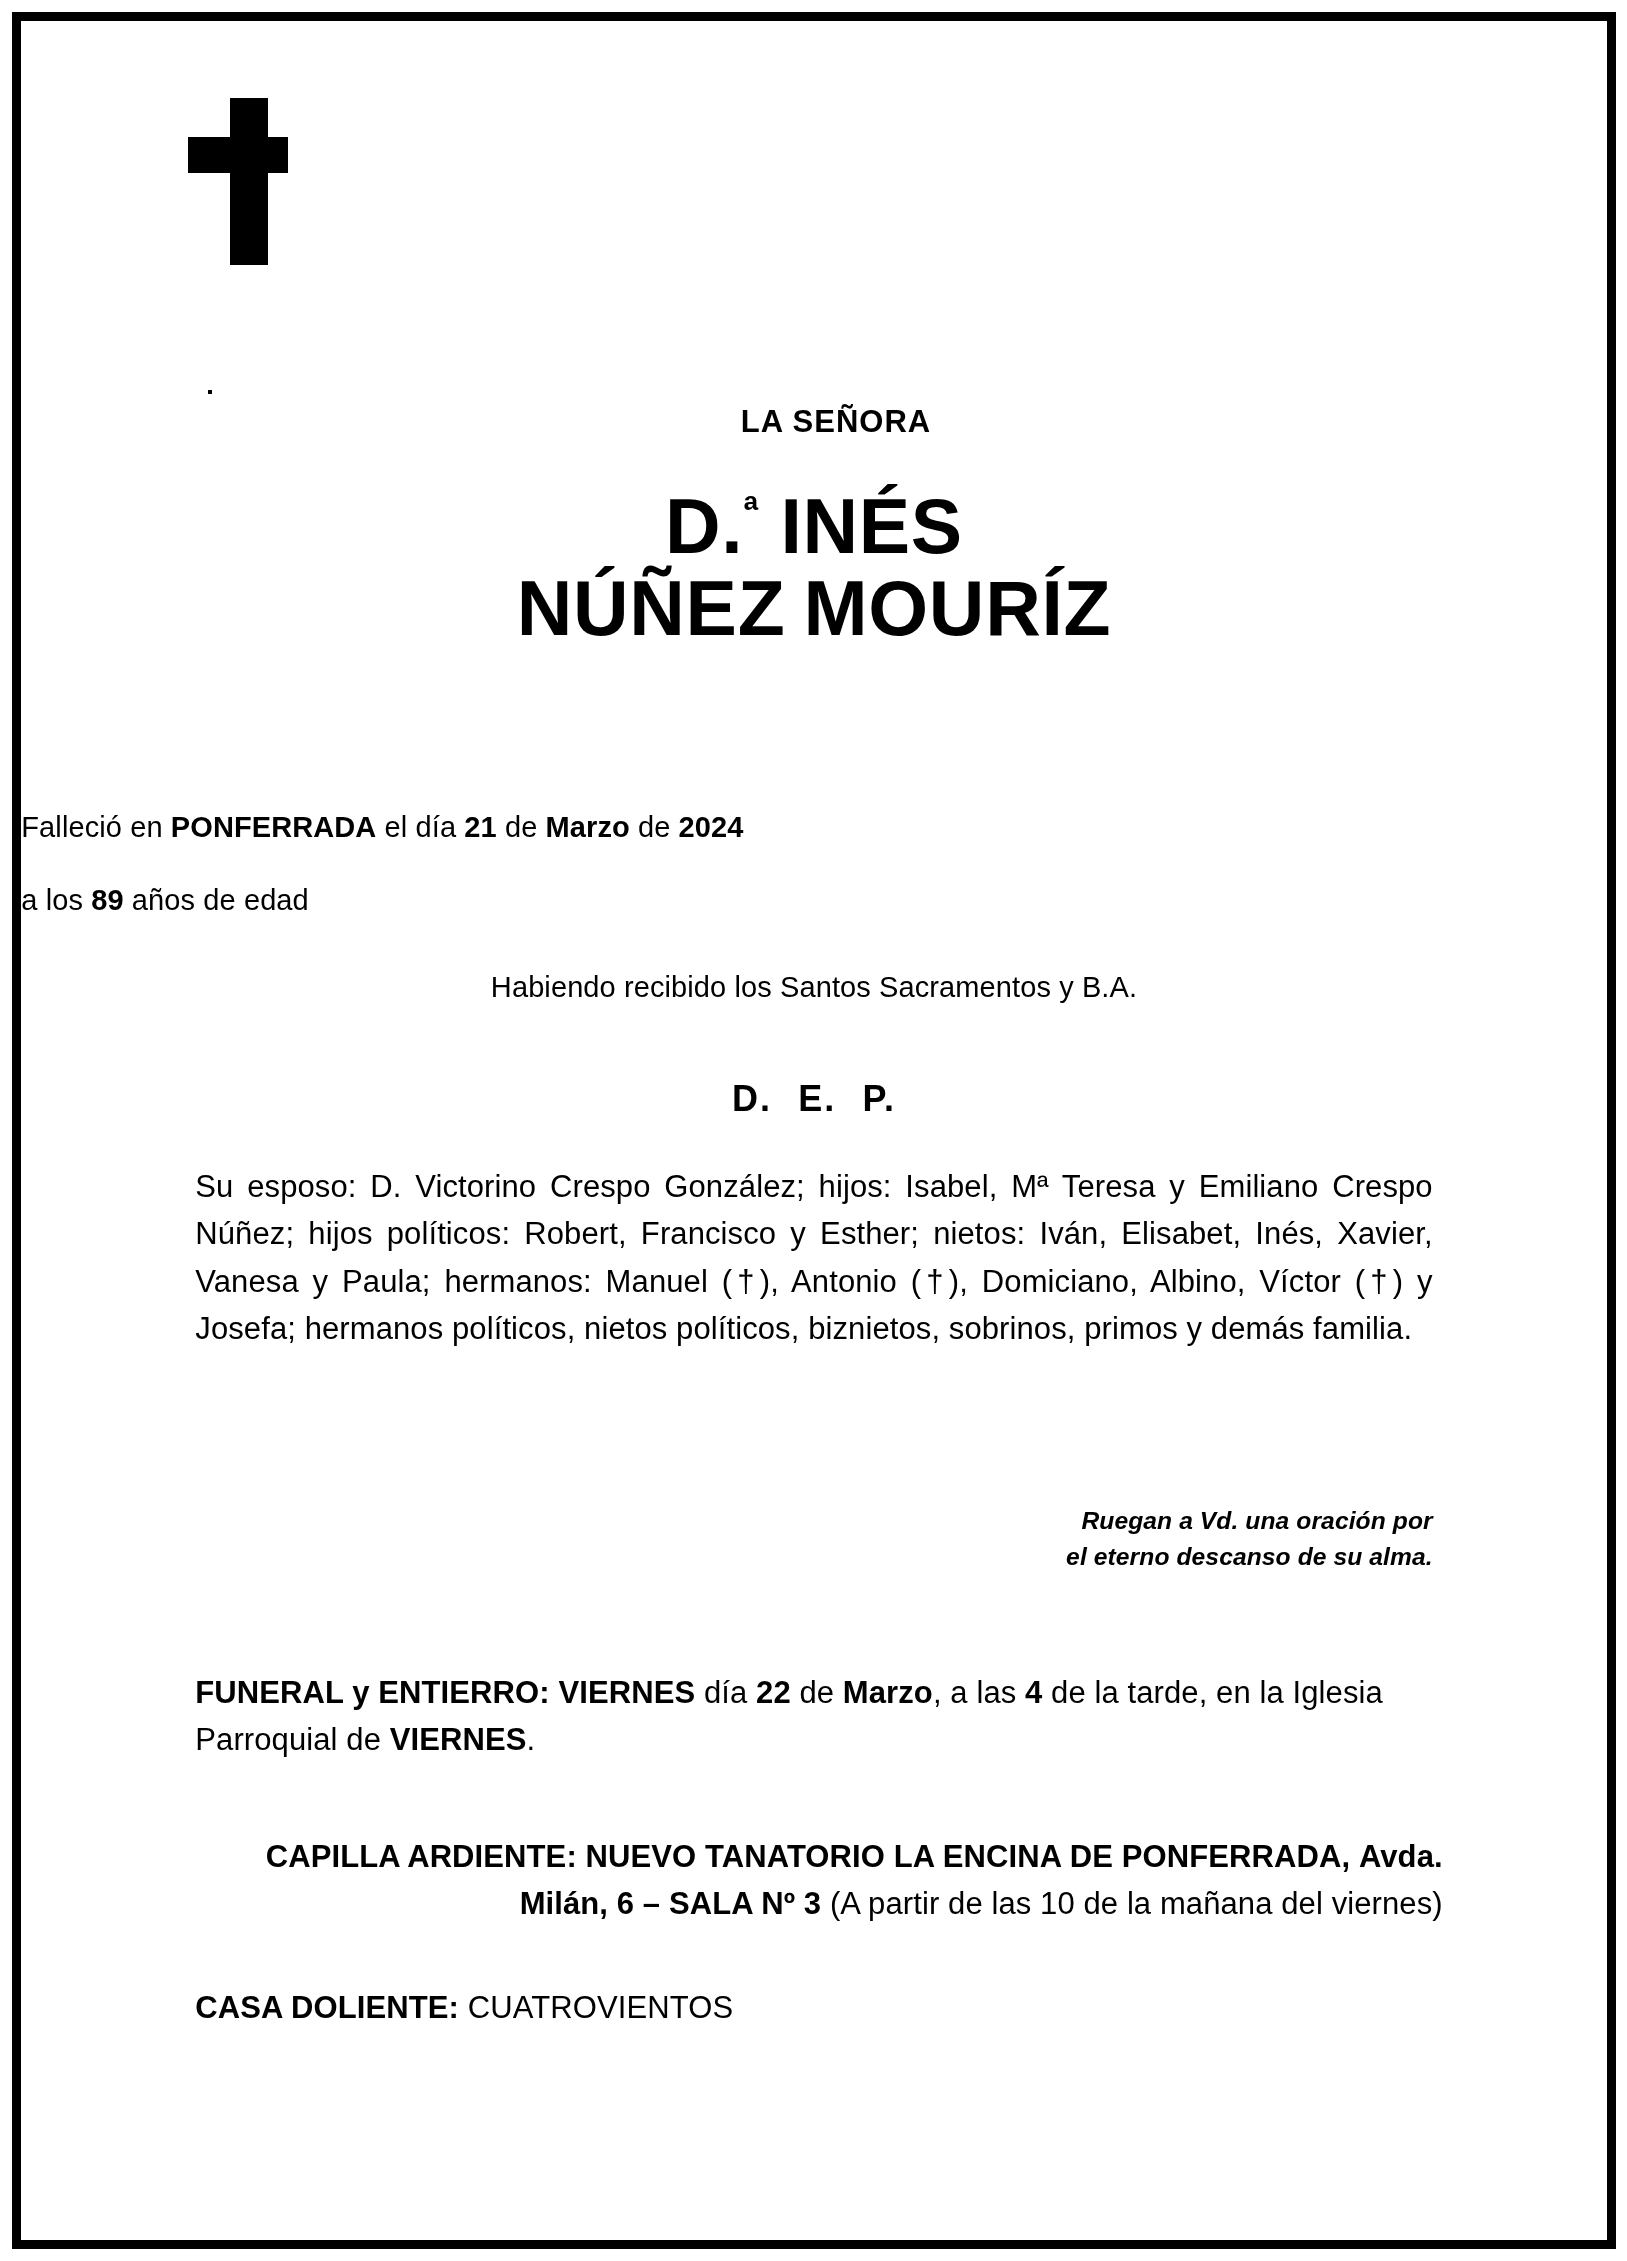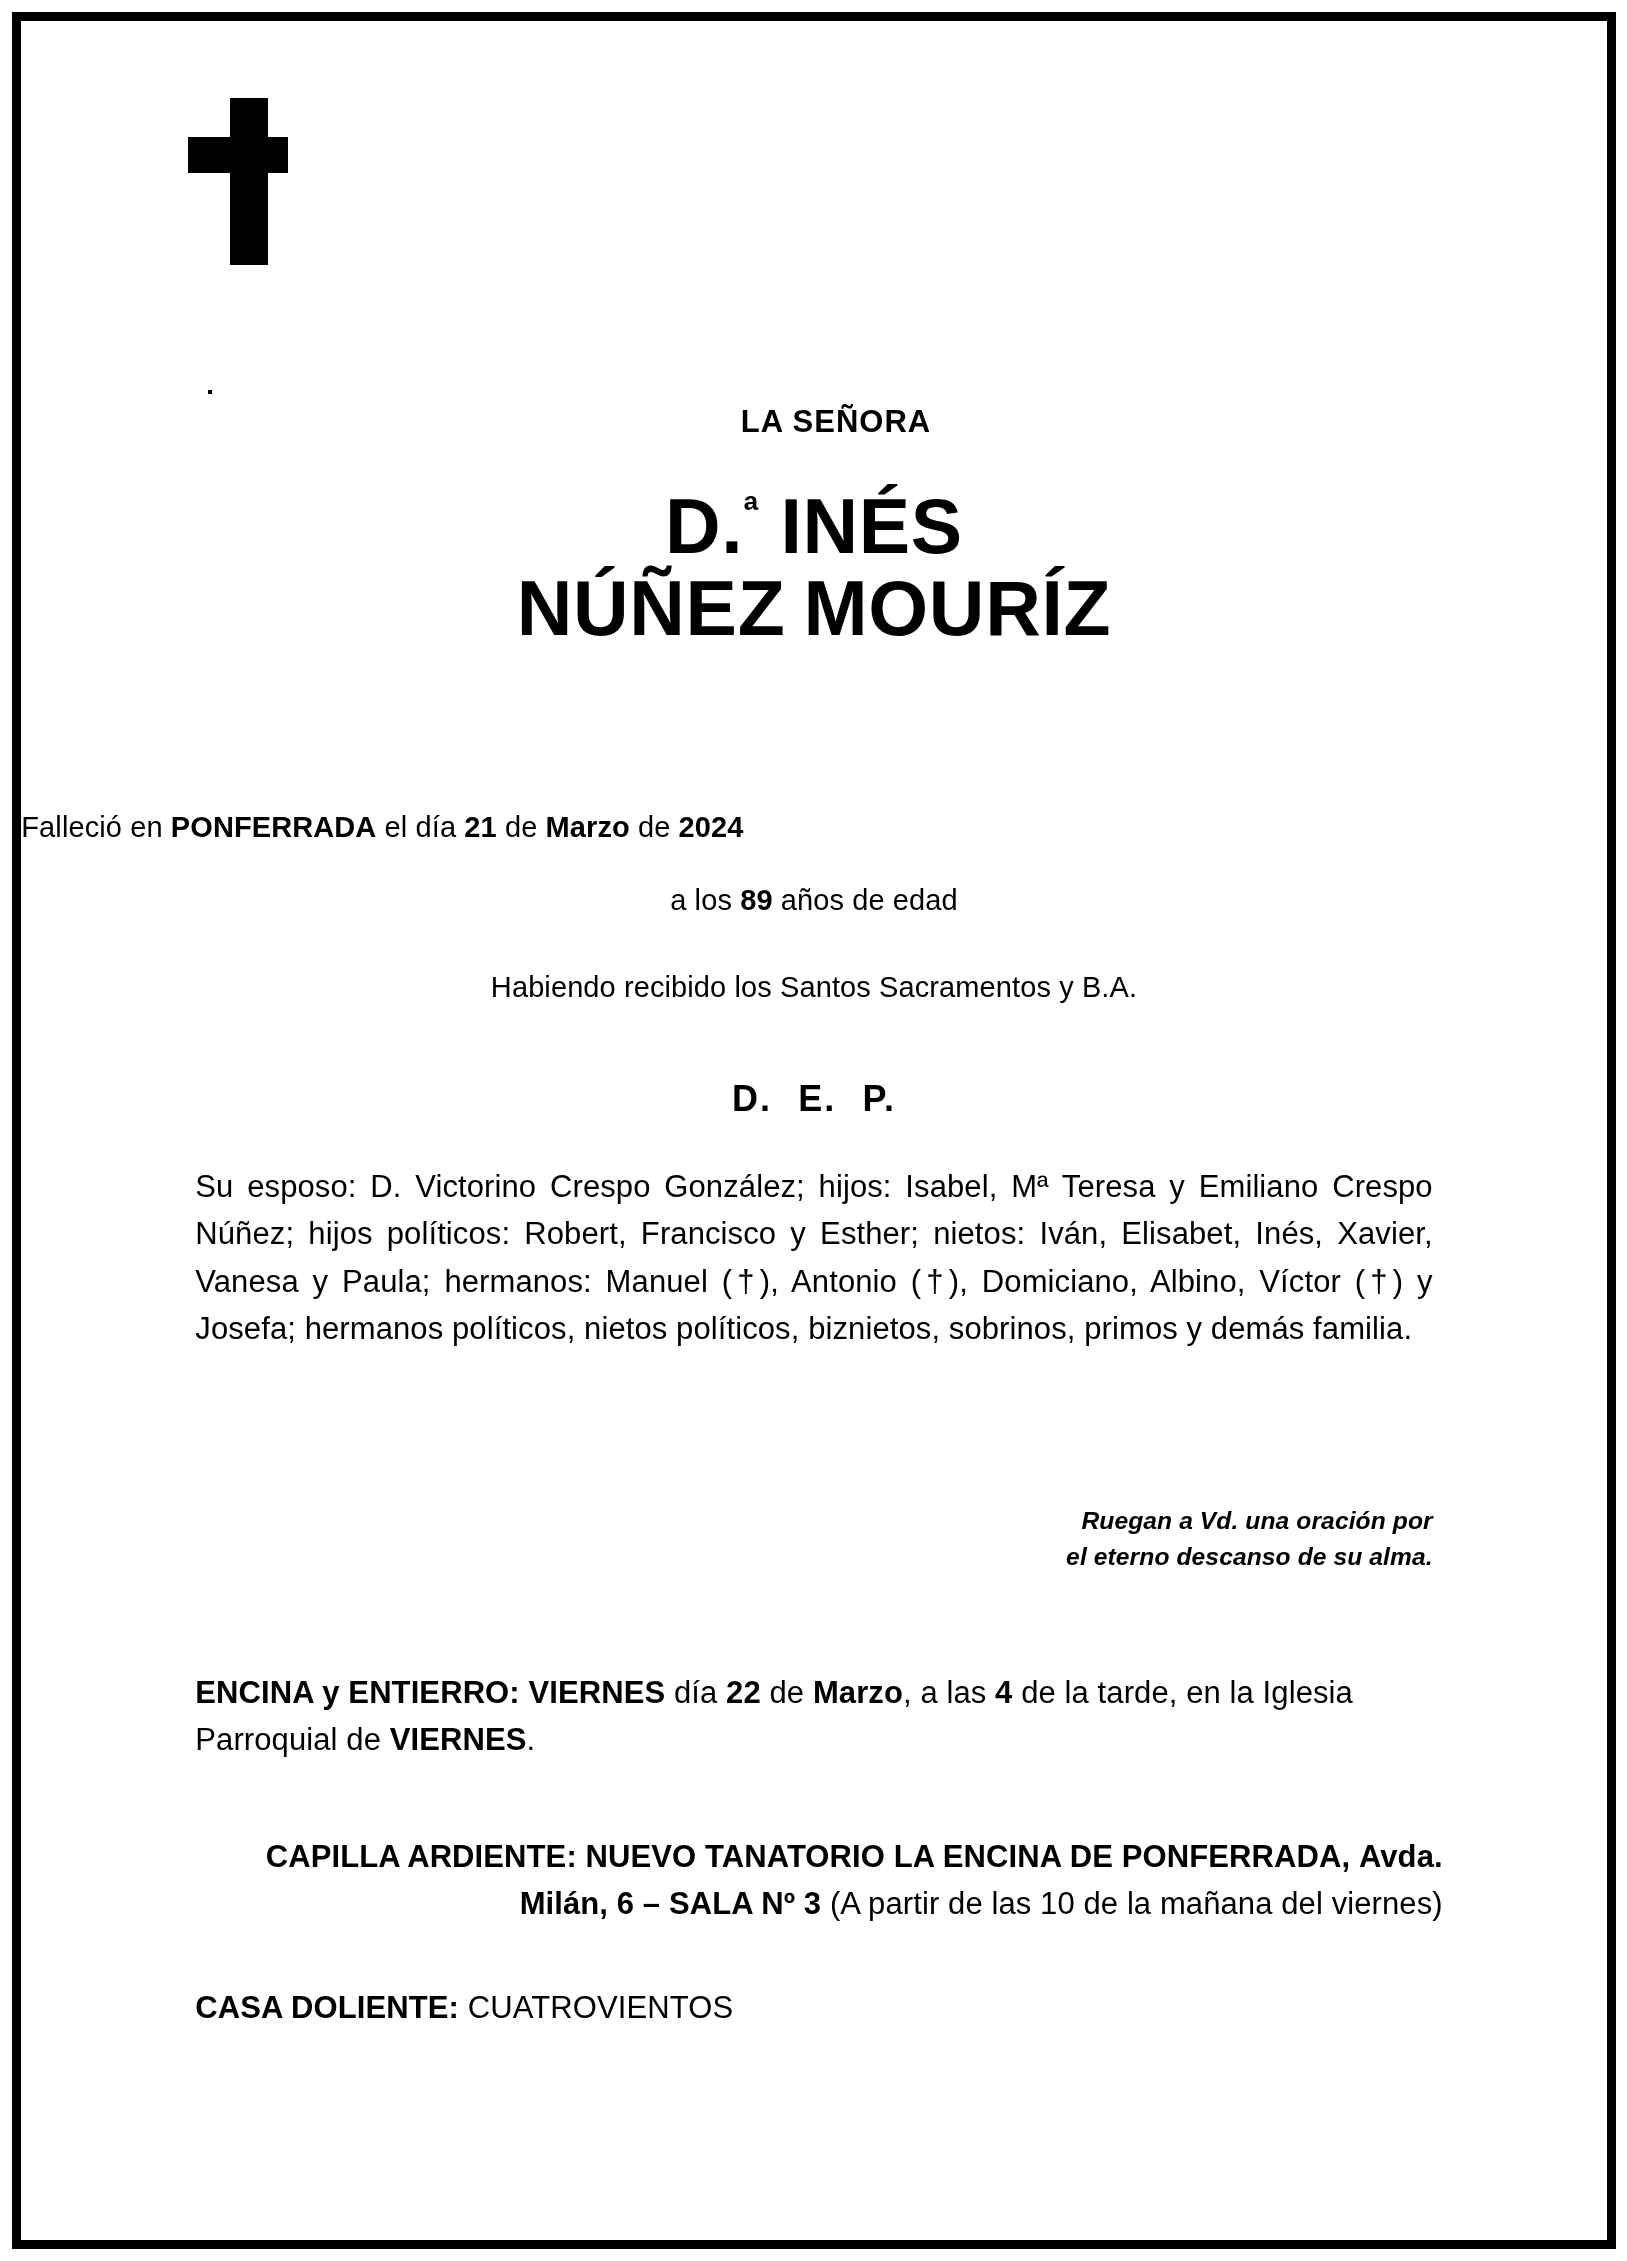--- a/index.html
+++ b/index.html
@@ -106,21 +106,20 @@
     letter-spacing: 0;
   }
   .wordgap { display: inline-block; width: 18px; }
 
   .died {
     text-align: left;
     font-size: 29px;
     top: 790px;
   }
   .age {
-    text-align: center;
     font-size: 29px;
     top: 863px;
   }
   .sacr {
     text-align: center;
     font-size: 29px;
     top: 950px;
   }
   .dep {
     text-align: center;
@@ -217,21 +216,21 @@
       </div>
 
       <div class="block cond family">Su esposo: D. Victorino Crespo González; hijos: Isabel, Mª Teresa y Emiliano Crespo Núñez; hijos políticos: Robert, Francisco y Esther; nietos: Iván, Elisabet, Inés, Xavier, Vanesa y Paula; hermanos: Manuel (†), Antonio (†), Domiciano, Albino, Víctor (†) y Josefa; hermanos políticos, nietos políticos, biznietos, sobrinos, primos y demás familia.</div>
 
       <div class="block cond prayer">
         <span>Ruegan a Vd. una oración por</span><br>
         <span>el eterno descanso de su alma.</span>
       </div>
 
       <div class="block cond funeral">
-        <b>ENCINA y ENTIERRO: VIERNES</b><span> día </span><b>22</b><span> de </span><b>Marzo</b><span>, a las </span><b>4</b><span> de la tarde, en la Iglesia Parroquial de </span><b>VIERNES</b><span>.</span>
+        <b>FUNERAL y ENTIERRO: VIERNES</b><span> día </span><b>22</b><span> de </span><b>Marzo</b><span>, a las </span><b>4</b><span> de la tarde, en la Iglesia Parroquial de </span><b>VIERNES</b><span>.</span>
       </div>
 
       <div class="block cond capilla">
         <b>CAPILLA ARDIENTE</b><b>: </b><b>NUEVO TANATORIO LA ENCINA DE PONFERRADA,</b>
         <b>Avda. Milán, 6 – SALA Nº 3</b><span> (A partir de las 10 de la mañana del viernes)</span>
       </div>
 
       <div class="block cond casa">
         <b>CASA DOLIENTE:</b><span> CUATROVIENTOS</span>
       </div>

